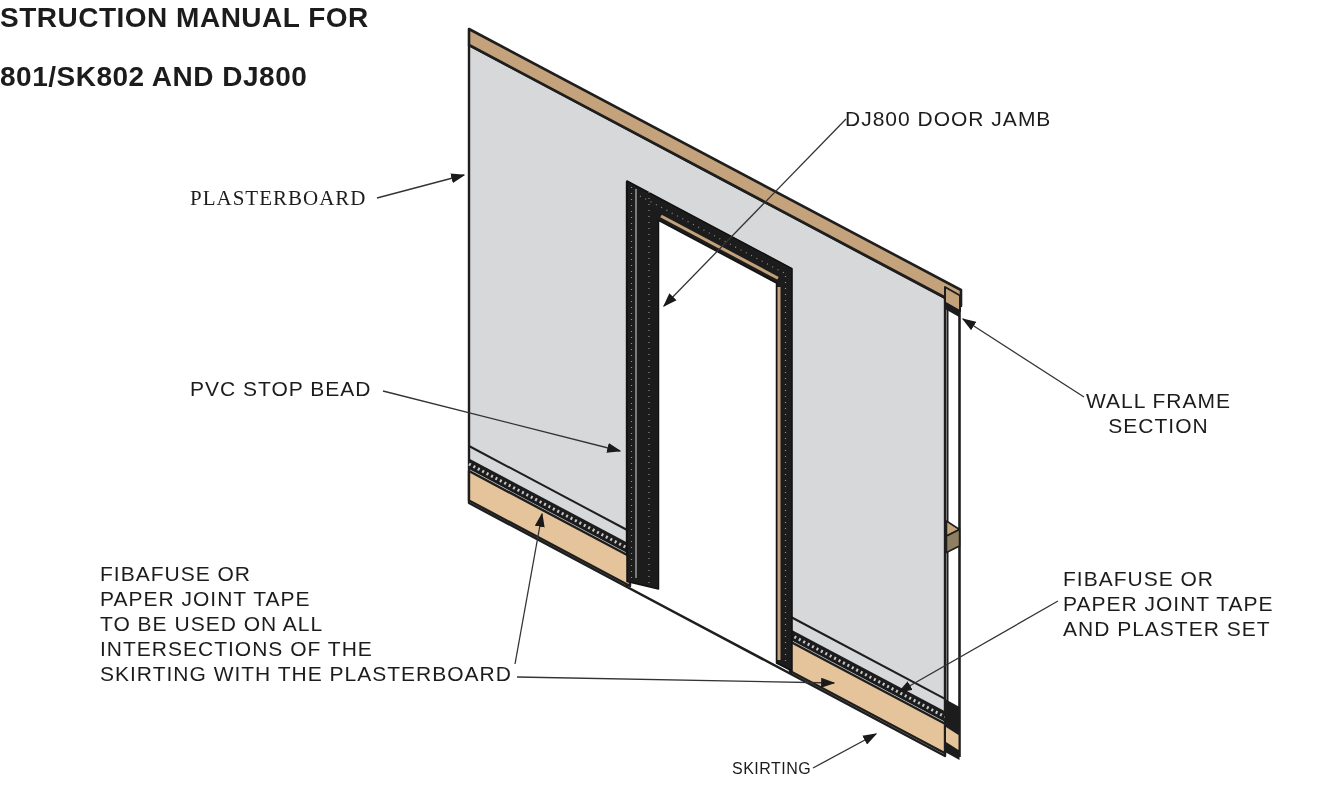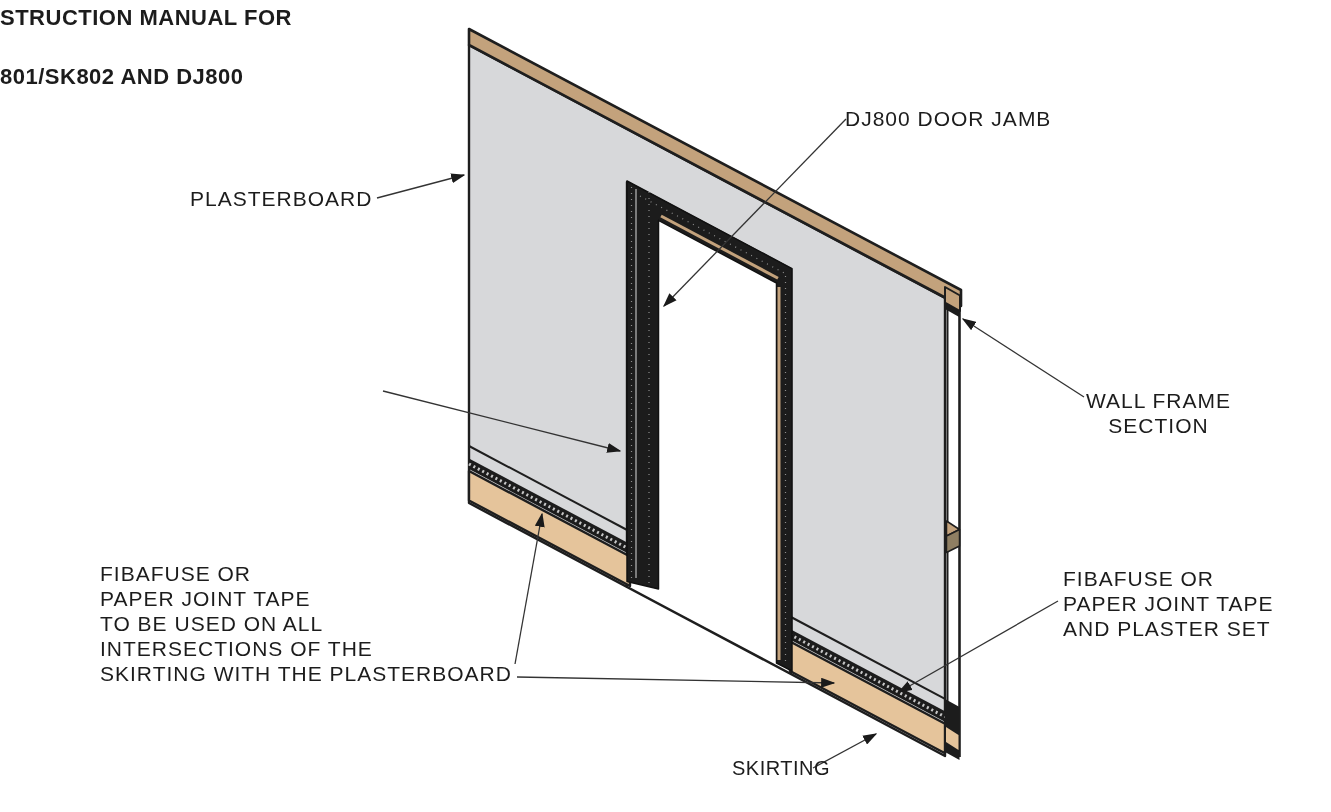--- a/index.html
+++ b/index.html
@@ -6,23 +6,23 @@
   #stage{
     position:relative;width:1331px;height:812px;background:#ffffff;
     font-family:"Liberation Sans", sans-serif;overflow:hidden;
   }
   #drawing{position:absolute;left:0;top:0;}
   .lbl{
     position:absolute;color:#1c1c1c;font-size:21px;line-height:25px;
     letter-spacing:1px;white-space:pre-line;
   }
   .lbl-title{
-    font-weight:bold;font-size:22px;line-height:27px;letter-spacing:0.5px;
+    font-weight:bold;font-size:28px;line-height:27px;letter-spacing:0.5px;
   }
-  .lbl-small{font-size:20px;line-height:19px;letter-spacing:0.5px;}
+  .lbl-small{font-size:16px;line-height:19px;letter-spacing:0.5px;}
 </style>
 </head>
 <body>
 
 <div id="stage">
 
   <svg id="drawing" width="1331" height="812" viewBox="0 0 1331 812">
     <defs>
       <marker id="arrow" viewBox="0 0 10 7" refX="9" refY="3.5" markerWidth="11" markerHeight="8" orient="auto-start-reverse">
         <path d="M0,0 L10,3.5 L0,7 Z" fill="#1a1a1a"></path>
@@ -71,24 +71,25 @@
     <line x1="1084" y1="397" x2="963" y2="319" stroke="#333333" stroke-width="1.3" marker-end="url(#arrow)"></line>
     <line x1="515" y1="664" x2="542" y2="514" stroke="#333333" stroke-width="1.3" marker-end="url(#arrow)"></line>
     <line x1="517" y1="677" x2="834" y2="683" stroke="#333333" stroke-width="1.3" marker-end="url(#arrow)"></line>
     <line x1="1058" y1="601" x2="899" y2="692" stroke="#333333" stroke-width="1.3" marker-end="url(#arrow)"></line>
     <line x1="813" y1="768" x2="876" y2="734" stroke="#333333" stroke-width="1.3" marker-end="url(#arrow)"></line>
   </svg>
 
   <div class="lbl lbl-title" style="left:0;top:4px;">STRUCTION MANUAL FOR</div>
   <div class="lbl lbl-title" style="left:0;top:31px;margin-top:32px;">801/SK802 AND DJ800</div>
 
-  <div class="lbl" style="left:190px;top:186px;">PLASTERBOARD</div>
+  <div class="lbl" style="left:190px;top:186px;font-family:Liberation Serif, serif;">PLASTERBOARD</div>
 
   <div class="lbl" style="left:845px;top:106px;">DJ800 DOOR JAMB</div>
 
+  <div class="lbl" style="left:190px;top:376px;">PVC STOP BEAD</div>
 
   <div class="lbl" style="left:1086px;top:388px;text-align:center;">WALL FRAME
 SECTION</div>
 
   <div class="lbl" style="left:100px;top:561px;">FIBAFUSE OR
 PAPER JOINT TAPE
 TO BE USED ON ALL
 INTERSECTIONS OF THE
 SKIRTING WITH THE PLASTERBOARD</div>
 

